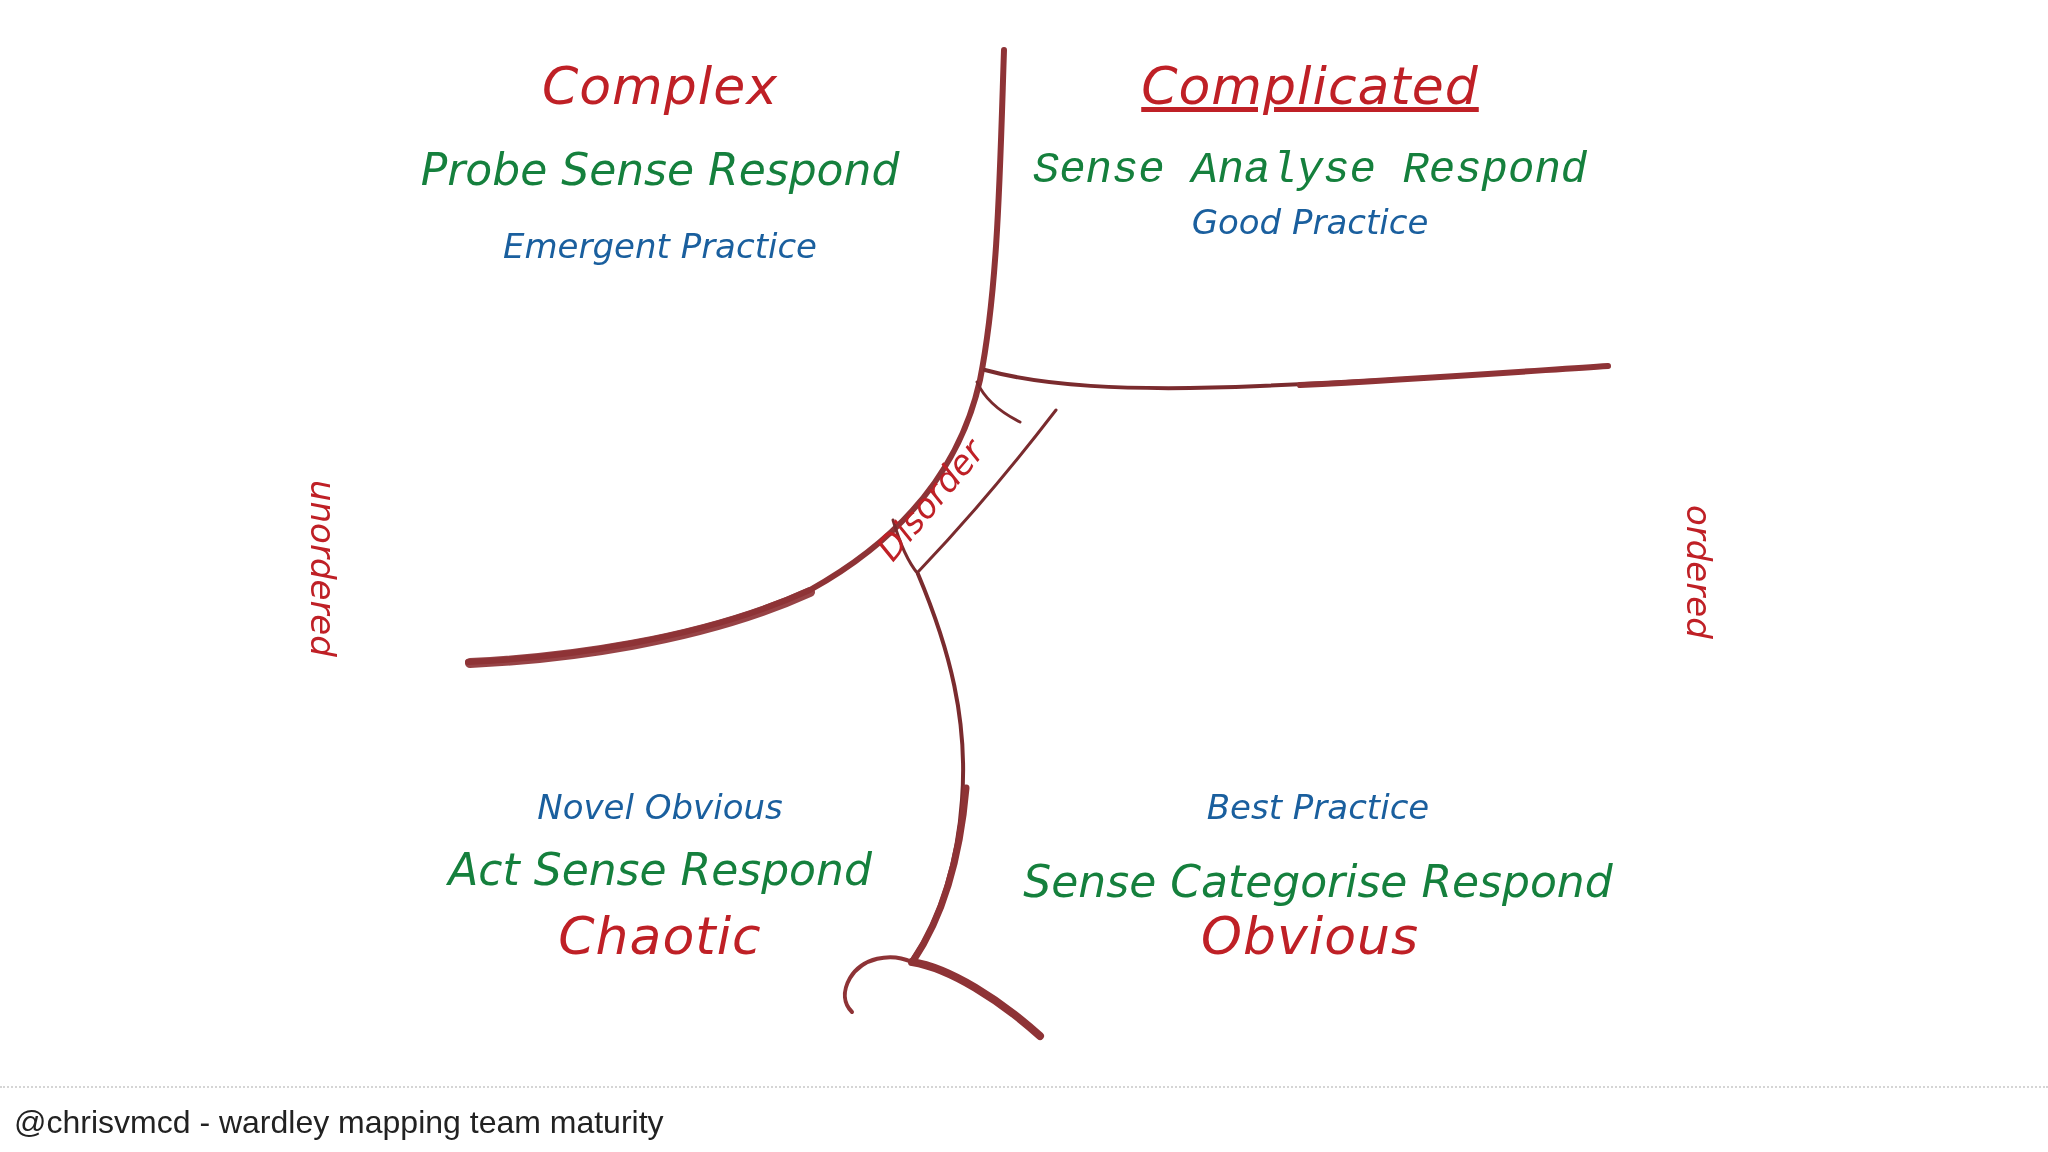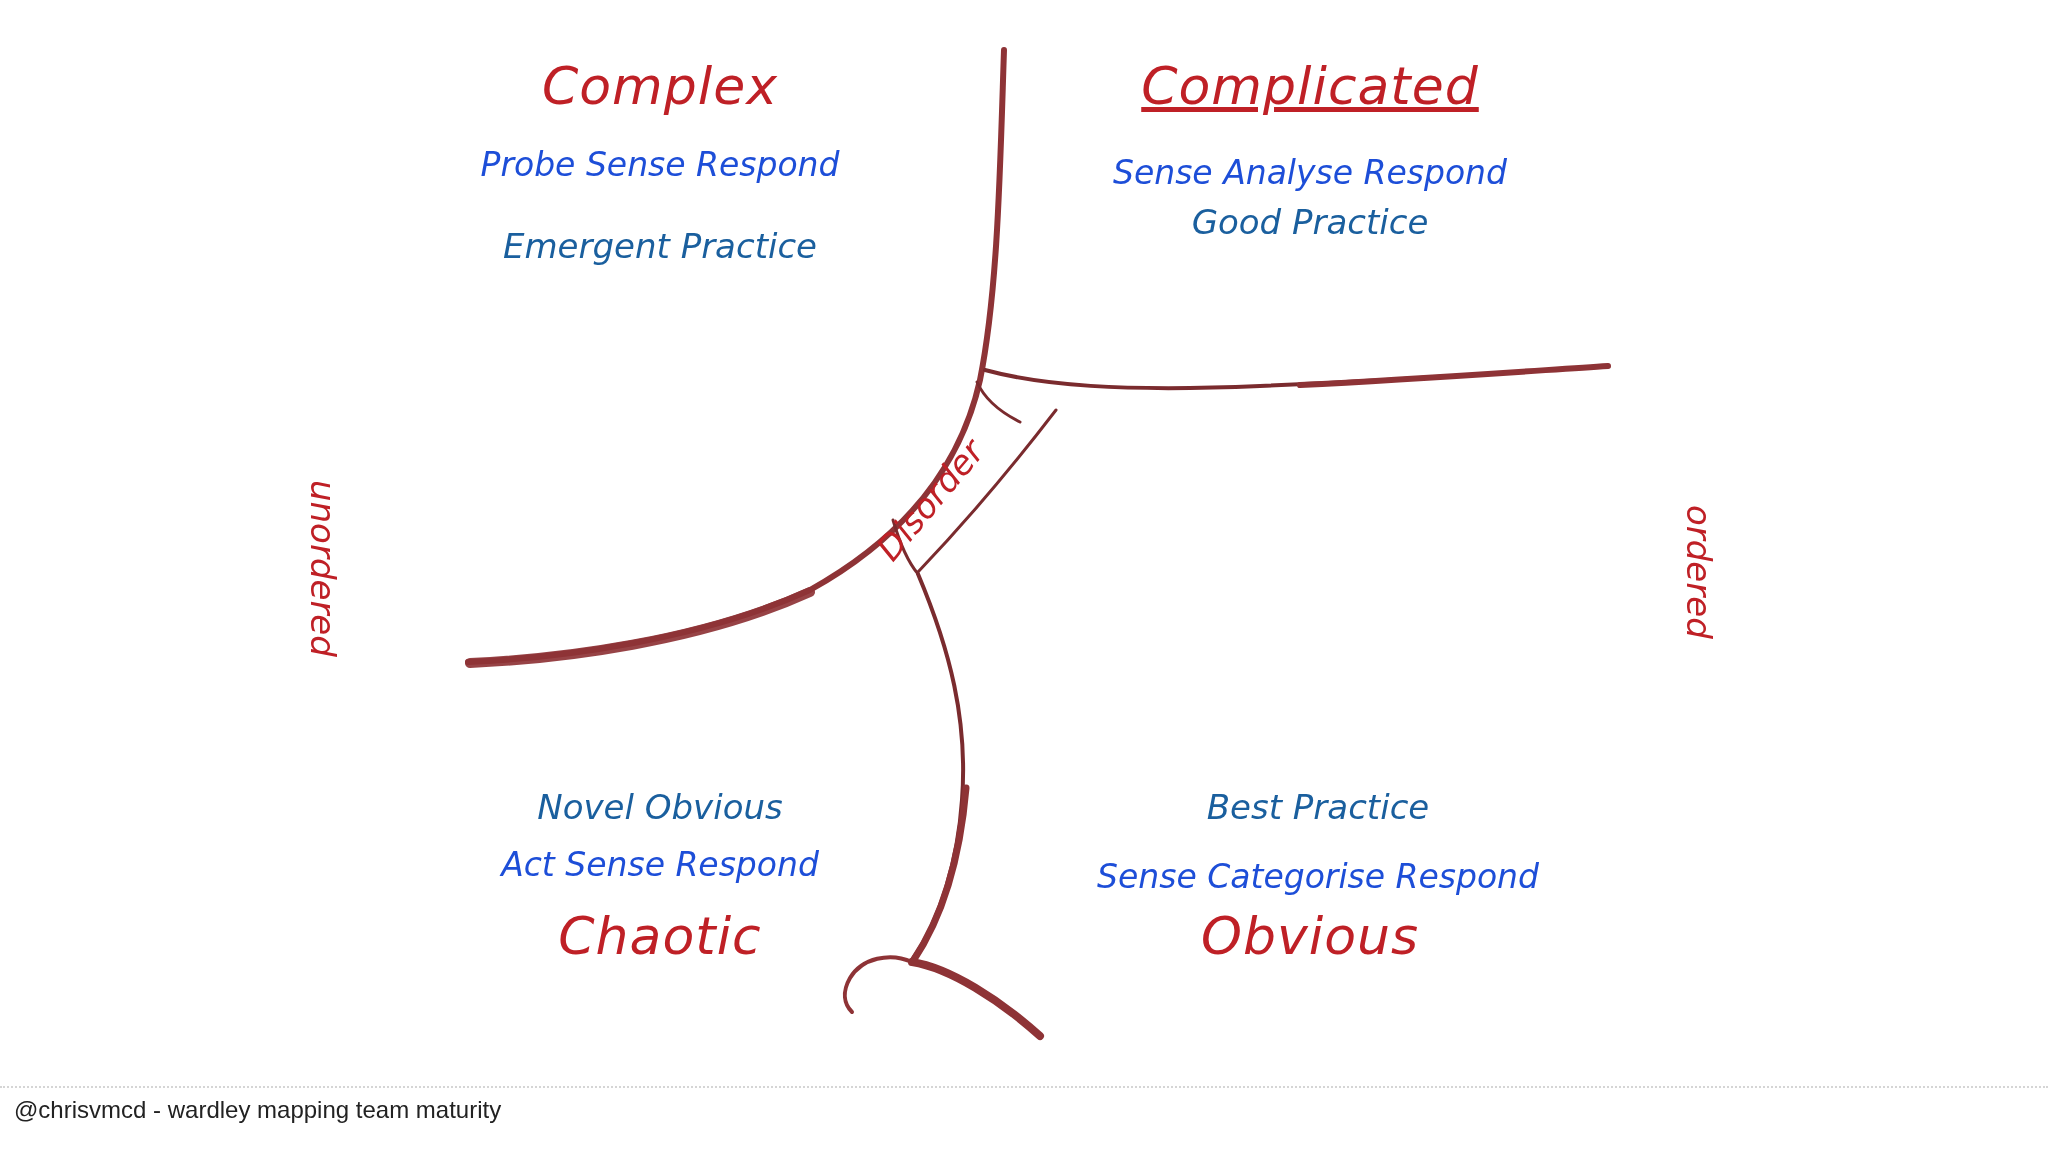--- a/index.html
+++ b/index.html
@@ -51,23 +51,23 @@
     font-size: 52px;
     font-style: italic;
     font-weight: 400;
     letter-spacing: 1px;
     color: #bf2026;
     transform: translateX(-50%);
     font-family: "DejaVu Sans", sans-serif;
   }
 
   .response {
-    font-size: 33px;
-    font-style: italic;
-    color: #1d4ed8;
+    font-size: 44px;
+    font-style: italic;
+    color: #15803d;
     transform: translateX(-50%);
     font-family: "DejaVu Sans", sans-serif;
   }
 
   .practice {
     font-size: 34px;
     font-style: italic;
     color: #1a5f9e;
     transform: translateX(-50%);
     font-family: "DejaVu Sans", sans-serif;
@@ -112,22 +112,22 @@
     width: 2048px;
     height: 66px;
     background: #ffffff;
     border-top: 2px dotted #d5d5d5;
     box-sizing: border-box;
   }
 
   #footer-text {
     position: absolute;
     left: 14px;
-    top: 8px;
-    font-size: 24px;
+    top: 16px;
+    font-size: 32px;
     color: #222222;
     font-family: "Liberation Sans", sans-serif;
     white-space: nowrap;
   }
 </style>
 </head>
 <body>
 
 <div id="canvas">
 
@@ -176,21 +176,21 @@
     </svg>
 
     <div class="label domain-name" style="left:660px; top:60px;">Complex</div>
 
     <div class="label response" style="left:660px; top:148px;">Probe Sense Respond</div>
 
     <div class="label practice" style="left:660px; top:205px;margin-top:24px;">Emergent Practice</div>
 
     <div class="label domain-name" style="left:1310px; top:60px;text-decoration:underline;">Complicated</div>
 
-    <div class="label response" style="left:1310px; top:156px;">Sense Analyse Respond</div>
+    <div class="label response" style="left:1310px; top:148px;font-family:Liberation Mono, monospace;">Sense Analyse Respond</div>
 
     <div class="label practice" style="left:1310px; top:205px;font-style:italic;">Good Practice</div>
 
     <div class="label practice" style="left:660px; top:790px;">Novel Obvious</div>
 
     <div class="label response" style="left:660px; top:848px;">Act Sense Respond</div>
 
     <div class="label domain-name" style="left:660px; top:910px;">Chaotic</div>
 
     <div class="label practice" style="left:1318px; top:790px;">Best Practice</div>

